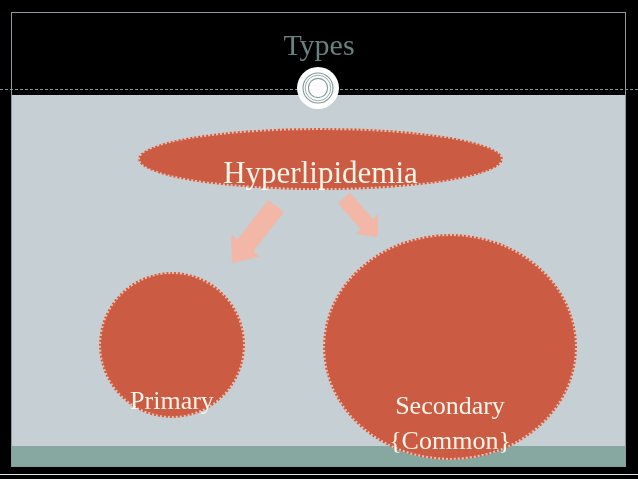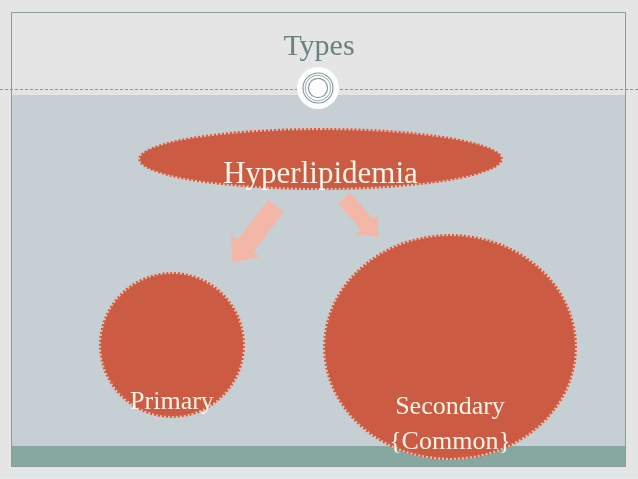--- a/index.html
+++ b/index.html
@@ -1,20 +1,20 @@
 <!DOCTYPE html>
 <html><head>
 <meta charset="utf-8">
 <style>
   html, body { margin: 0; padding: 0; background: #ffffff; }
   .slide {
     position: relative;
     width: 638px;
     height: 479px;
-    background: #e5e5e5;
+    background: #000000;
     overflow: hidden;
     font-family: "Liberation Serif", "DejaVu Serif", serif;
   }
   
   .divider {
     position: absolute;
     left: 0; top: 89px;
     width: 638px; height: 0;
     border-top: 1px dashed #7f989b;
   }

